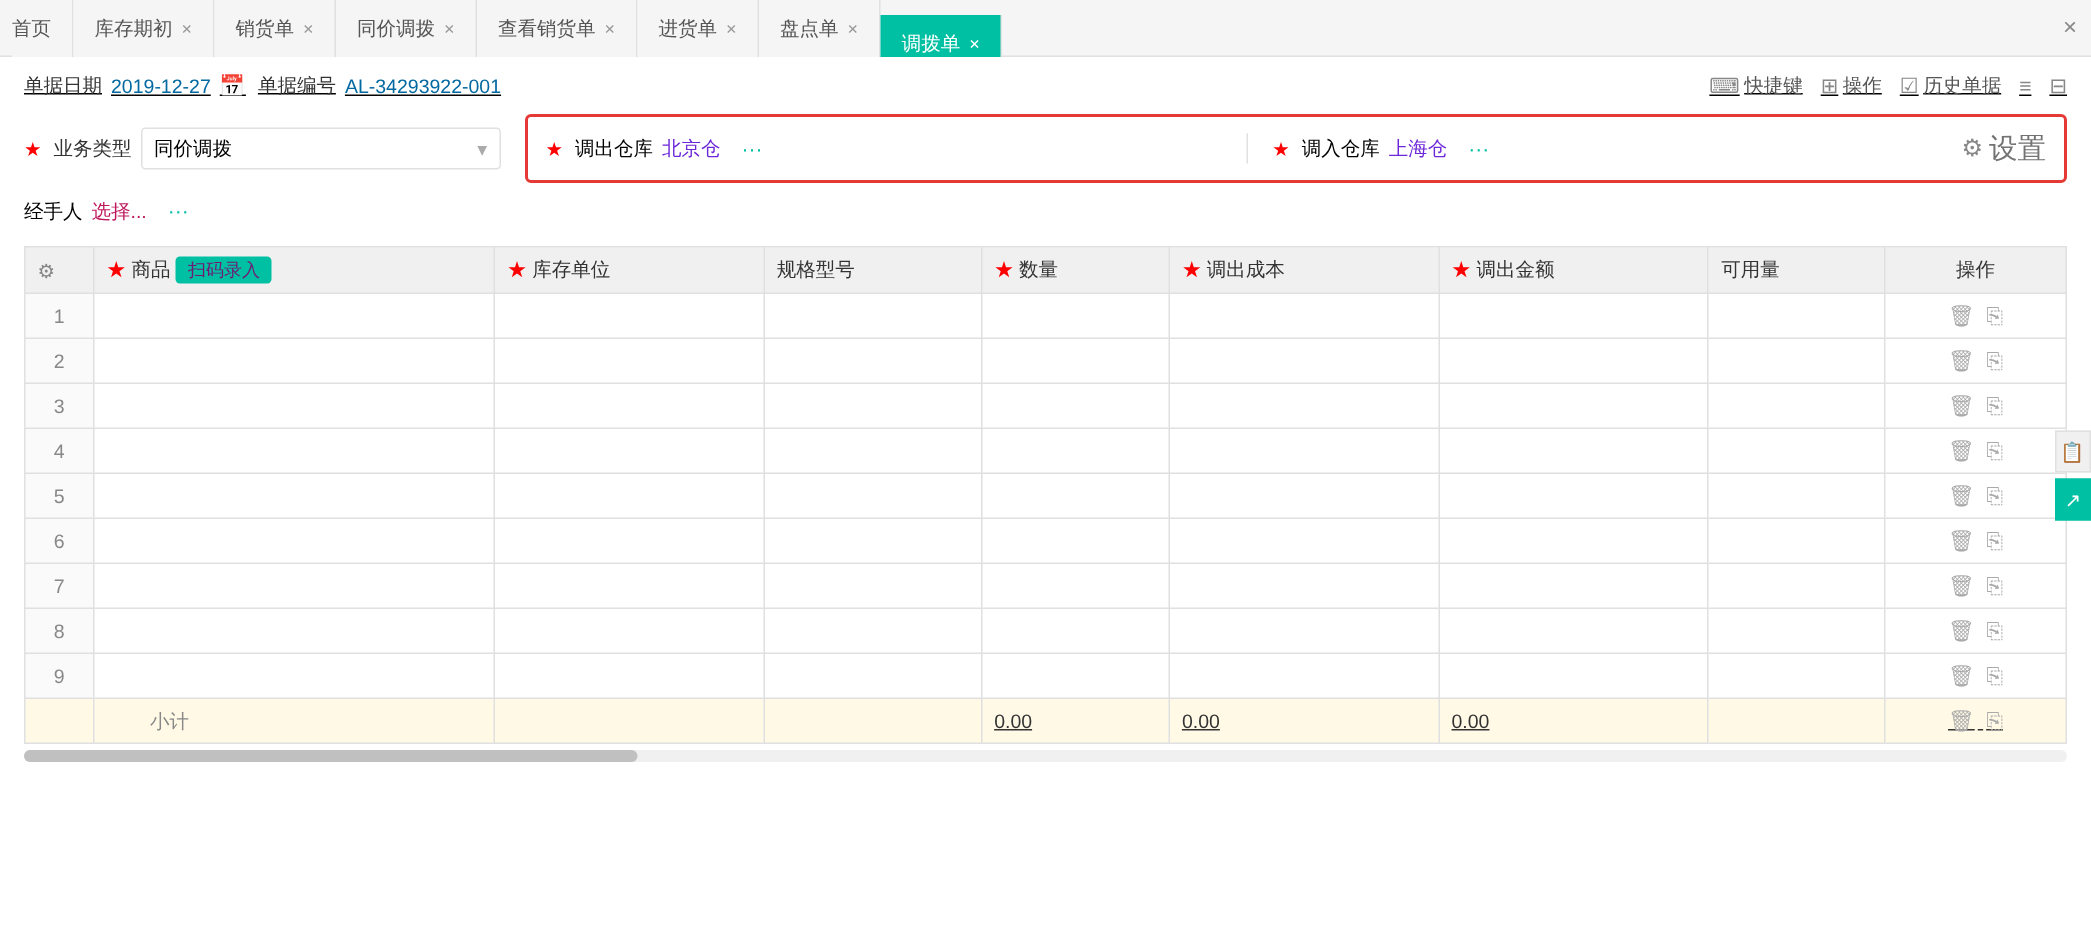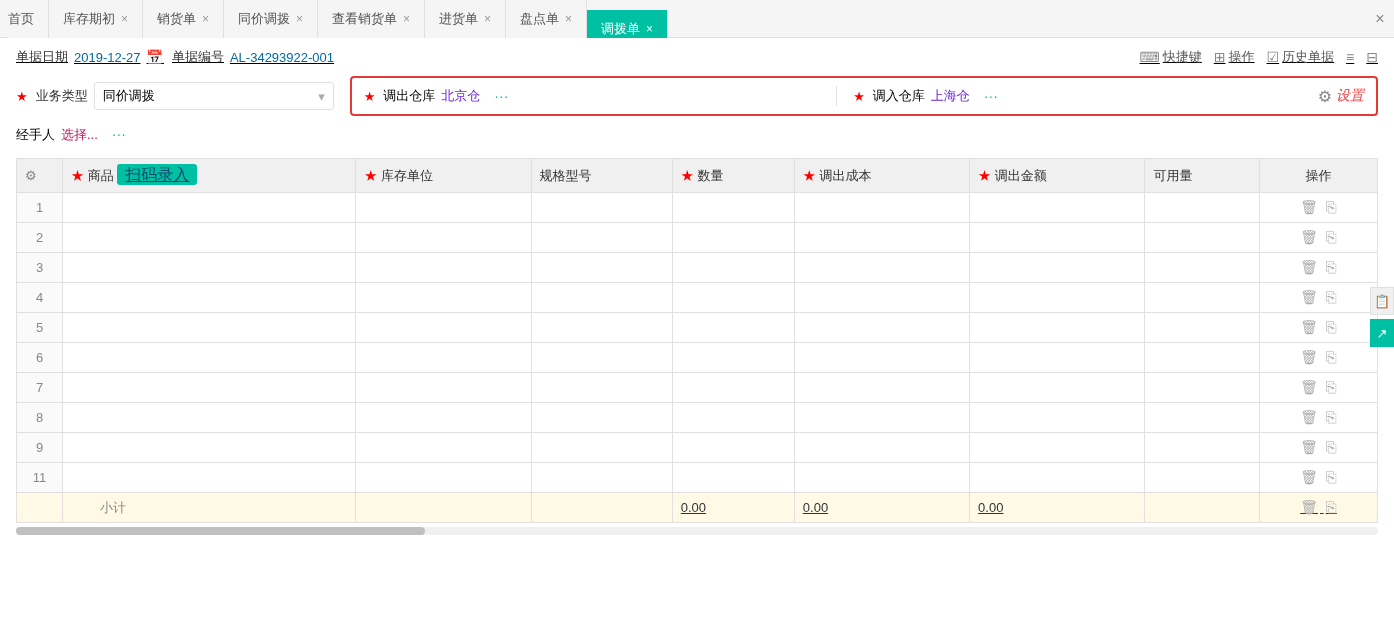--- a/index.html
+++ b/index.html
@@ -193,26 +193,25 @@
       padding-left: 37px;
     }
     .gear-cell {
       text-align: center;
       background: #f0f0f0;
       width: 36px;
     }
     .gear-icon { color: #888; cursor: pointer; }
     .scan-btn {
       background: #00c0a3;
-      color: #0c4a6e;
+      color: #701a75;
       padding: 2px 8px;
       border-radius: 3px;
-      font-size: 16px;
-      cursor: pointer;
-      text-decoration: underline;
+      font-size: 12px;
+      cursor: pointer;
     }
     .action-cell {
       text-align: center;
       white-space: nowrap;
     }
     .action-icon {
       color: #aaa;
       cursor: pointer;
       font-size: 14px;
       margin: 0 2px;
@@ -367,21 +366,21 @@
         <span class="ellipsis-btn">···</span>
       </div>
       <div class="warehouse-divider"></div>
       <div class="warehouse-section">
         <span class="required">★</span>
         <span>调入仓库</span>
         <span class="warehouse-name">上海仓</span>
         <span class="ellipsis-btn">···</span>
       </div>
       <span class="setting-gear">⚙</span>
-      <span style="color:#ef4444;cursor:pointer;font-size:14px;margin-left:4px;font-style:italic;">设置</span>
+      <span style="color:#737373;cursor:pointer;font-size:19px;margin-left:4px;">设置</span>
     </div>
   </div>
 
   <div class="form-row3">
     <span>经手人</span>
     <span class="operator-select">选择...</span>
     <span class="ellipsis-btn">···</span>
   </div>
 
   <table class="data-table">
@@ -537,34 +536,20 @@
     <td></td>
     <td></td>
     <td></td>
     <td></td>
     <td></td>
     <td class="action-cell">
       <span class="action-icon">🗑</span>
       <span class="action-icon">⎘</span>
     </td>
   </tr>
-        <tr>
-    <td class="row-num">11</td>
-    <td></td>
-    <td></td>
-    <td></td>
-    <td></td>
-    <td></td>
-    <td></td>
-    <td></td>
-    <td class="action-cell">
-      <span class="action-icon">🗑</span>
-      <span class="action-icon">⎘</span>
-    </td>
-  </tr>
       </tbody>
     <tfoot>
       <tr>
         <td class="subtotal-label"></td>
         <td class="subtotal-label">小计</td>
         <td class="subtotal"></td>
         <td class="subtotal"></td>
         <td class="subtotal">0.00</td>
         <td class="subtotal">0.00</td>
         <td class="subtotal">0.00</td>

